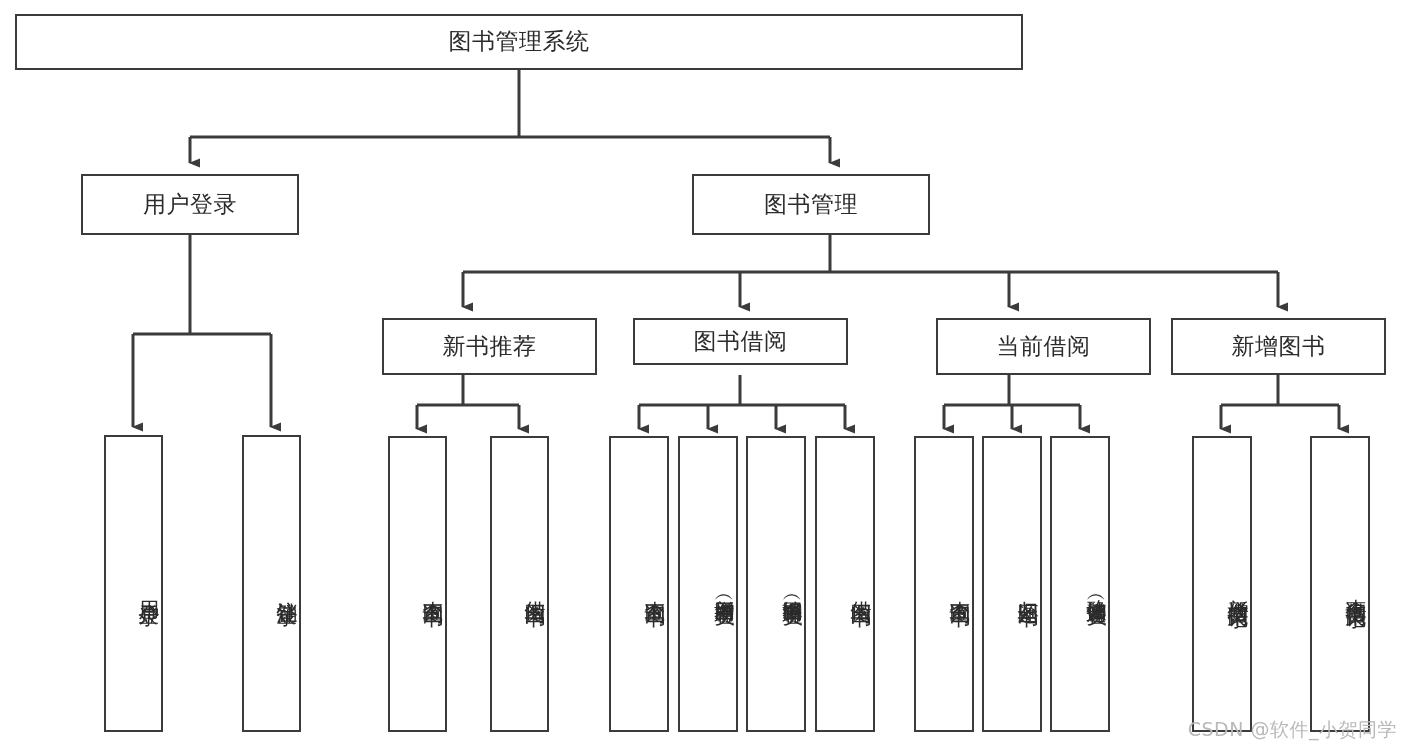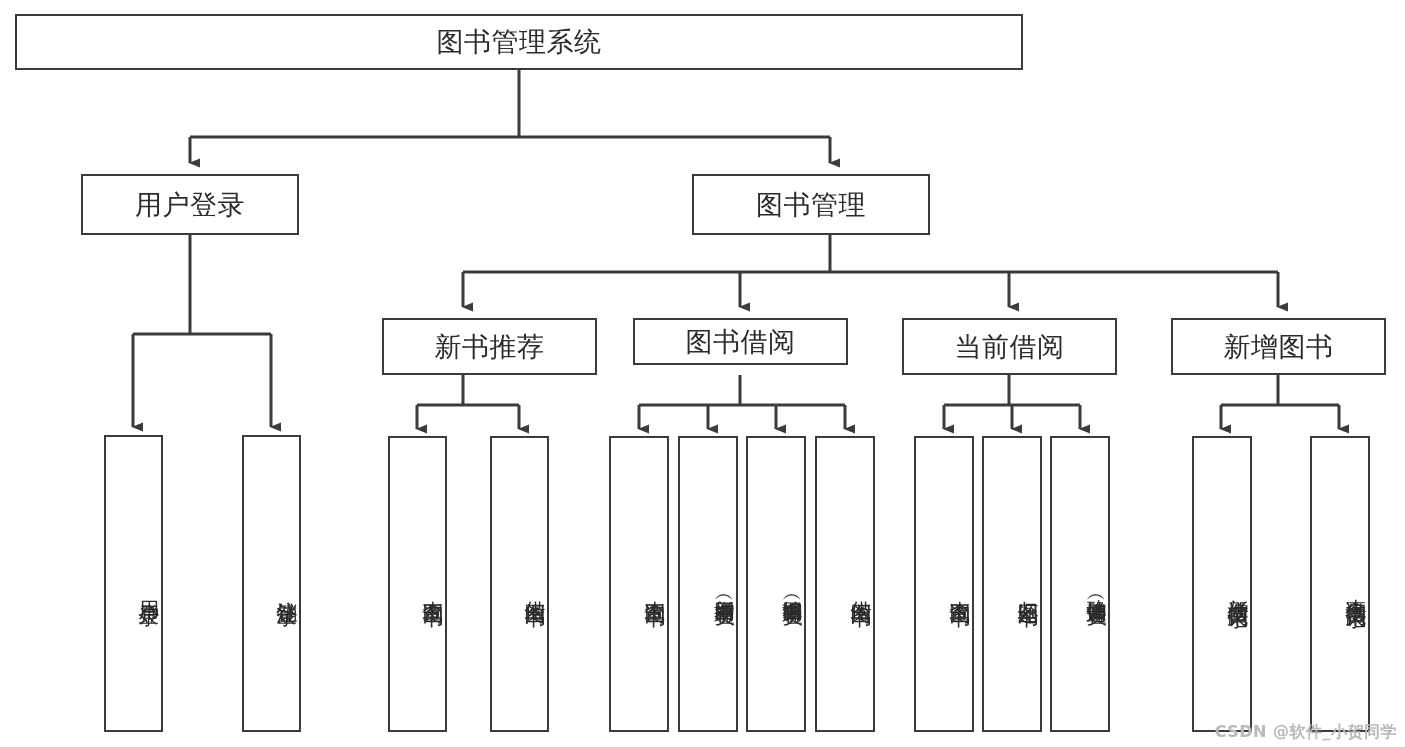--- a/index.html
+++ b/index.html
@@ -33,21 +33,21 @@
     border: 2px solid #3b3b3b;
     background: #ffffff;
     display: flex;
     align-items: center;
     justify-content: center;
     color: #2b2b2b;
     line-height: 1.18;
     text-align: center;
   }
   .node.horiz {
-    font-size: 27px;
+    font-size: 23px;
     letter-spacing: 0.5px;
   }
   .node.vert {
     writing-mode: vertical-rl;
     text-orientation: upright;
     align-items: flex-start;
     justify-content: center;
     font-size: 21px;
     letter-spacing: 2px;
     padding-top: 8px;
@@ -57,26 +57,25 @@
     letter-spacing: 1px;
   }
   .node-label {
     display: block;
     white-space: pre-wrap;
   }
   .watermark {
     position: absolute;
     right: 8px;
     bottom: 4px;
-    font-size: 16px;
+    font-size: 19px;
     color: #b9b9b9;
     letter-spacing: 0.5px;
     white-space: nowrap;
     user-select: none;
-    font-weight: bold;
   }
 </style>
 </head>
 <body>
 
 <div id="diagram-root">
 
   <svg class="connectors" viewBox="0 0 1405 747">
     <defs>
       <marker id="arrowhead" markerWidth="10" markerHeight="12" refX="4.6" refY="10.4" orient="auto" markerUnits="userSpaceOnUse">
@@ -138,21 +137,21 @@
   <div class="node horiz" style="left:692px; top:174px; width:238px; height:61px;">
     <span class="node-label">图书管理</span>
   </div>
 
   <div class="node horiz" style="left:382px; top:318px; width:215px; height:57px;">
     <span class="node-label">新书推荐</span>
   </div>
   <div class="node horiz" style="left:633px; top:318px; width:215px; height:47px;">
     <span class="node-label">图书借阅</span>
   </div>
-  <div class="node horiz" style="left:902px; top:318px; width:215px; height:57px;">
+  <div class="node horiz" style="left:936px; top:318px; width:215px; height:57px;">
     <span class="node-label">当前借阅</span>
   </div>
   <div class="node horiz" style="left:1171px; top:318px; width:215px; height:57px;">
     <span class="node-label">新增图书</span>
   </div>
 
   <div class="node vert" style="left:104px; top:435px; width:59px; height:297px;">
     <span class="node-label">用户登录</span>
   </div>
   <div class="node vert" style="left:242px; top:435px; width:59px; height:297px;">

